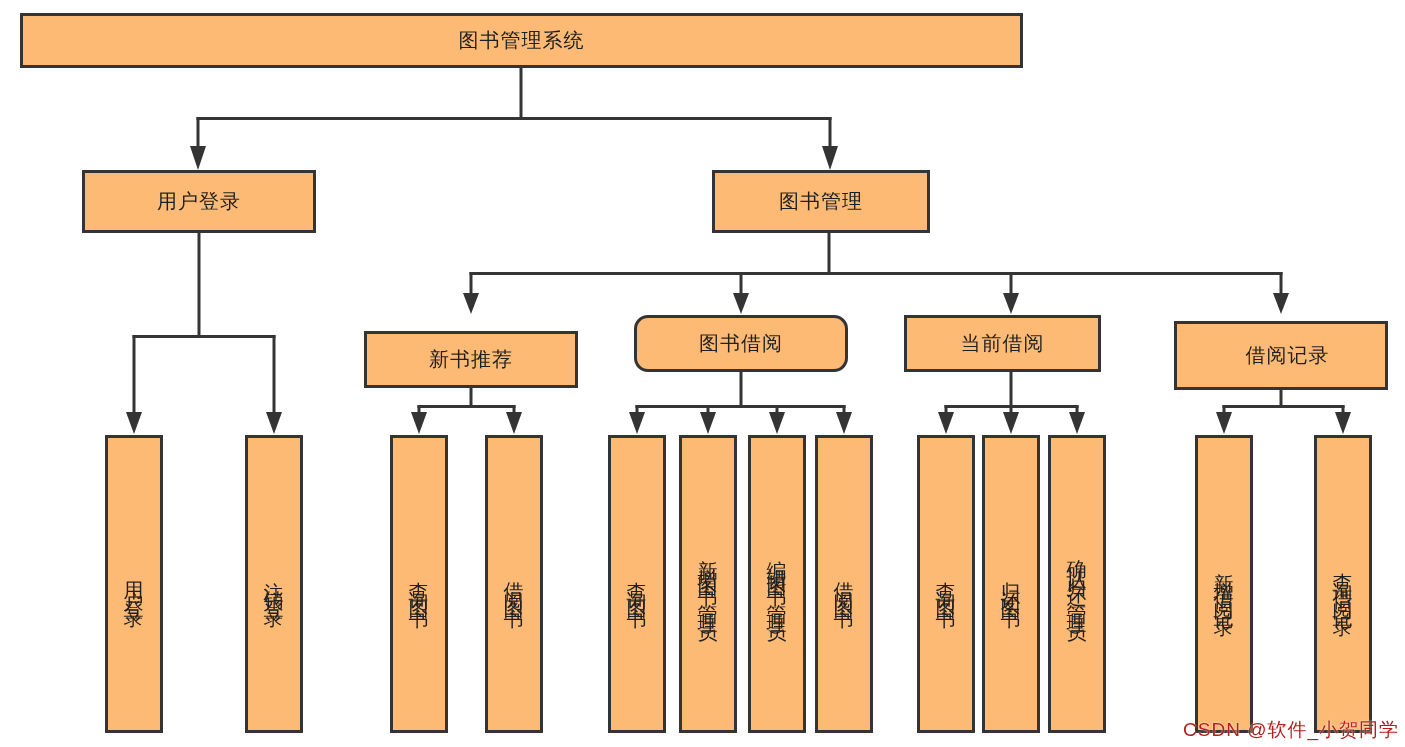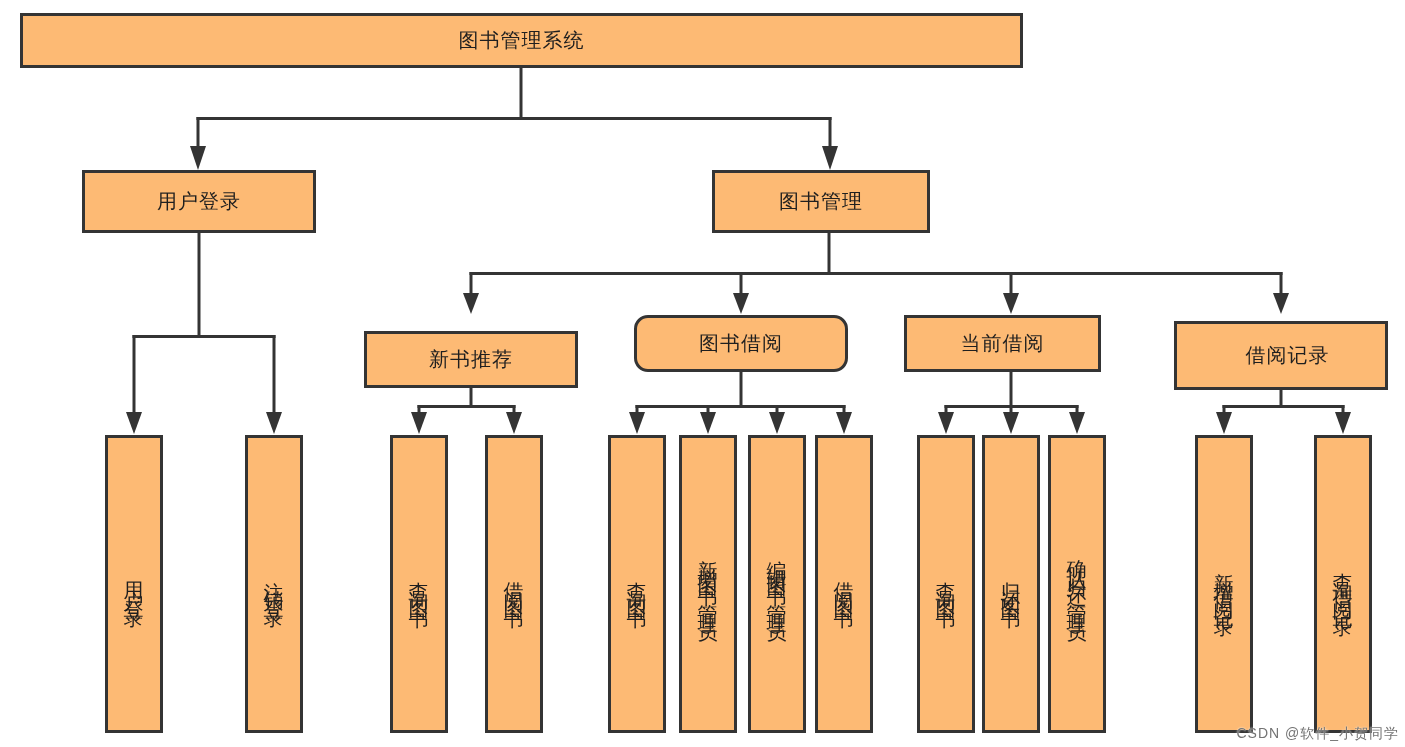--- a/index.html
+++ b/index.html
@@ -63,22 +63,22 @@
   #l-bb-borrow  { left: 815px;  }
   #l-cb-query   { left: 917px;  }
   #l-cb-return  { left: 982px;  }
   #l-cb-confirm { left: 1048px; }
   #l-br-add     { left: 1195px; }
   #l-br-query   { left: 1314px; }
   #watermark {
     position: absolute;
     right: 6px;
     bottom: 4px;
-    font-size: 14px;
-    color: #737373;
+    font-size: 19px;
+    color: #b91c1c;
     letter-spacing: 1px;
     text-shadow: 0 0 2px #ffffff;
   }
 </style>
 </head>
 <body>
 
 <div id="canvas">
 
   <svg id="connectors" viewBox="0 0 1405 747" xmlns="http://www.w3.org/2000/svg">

